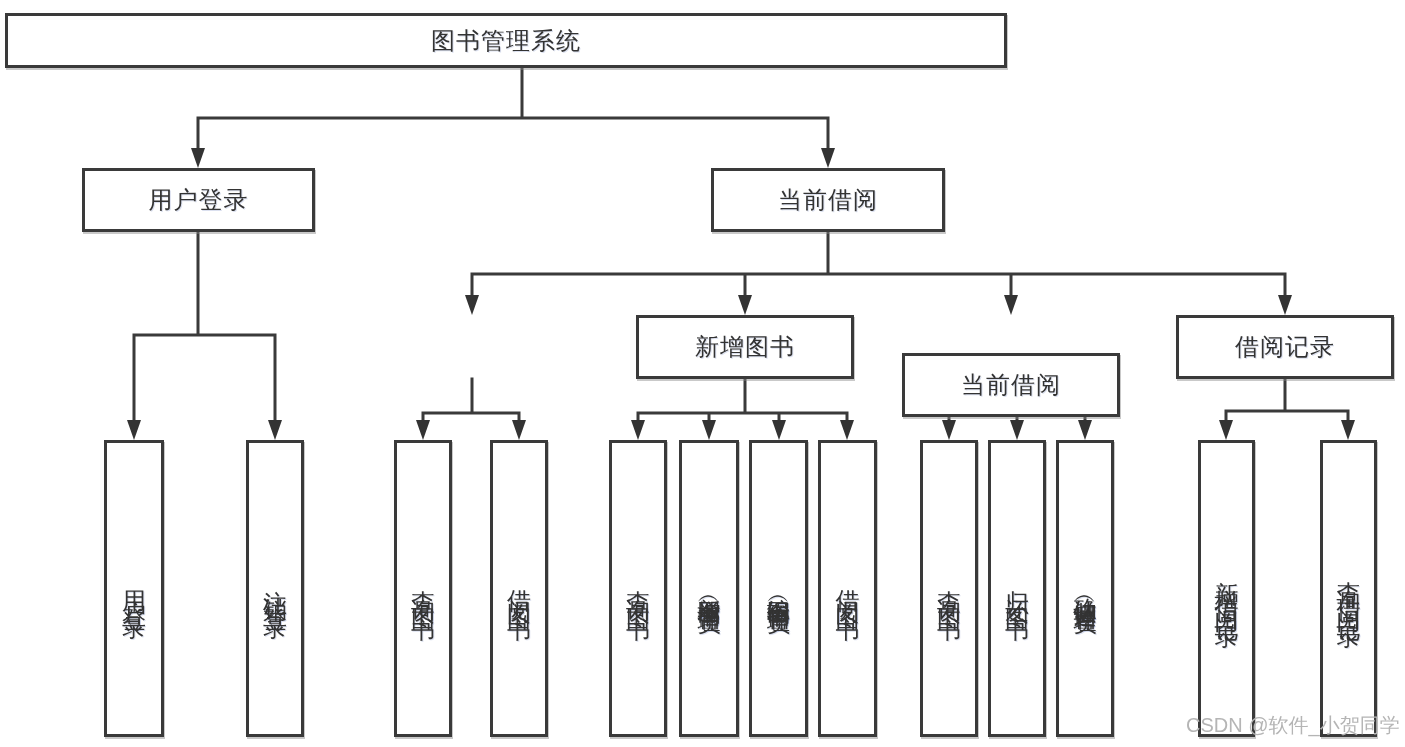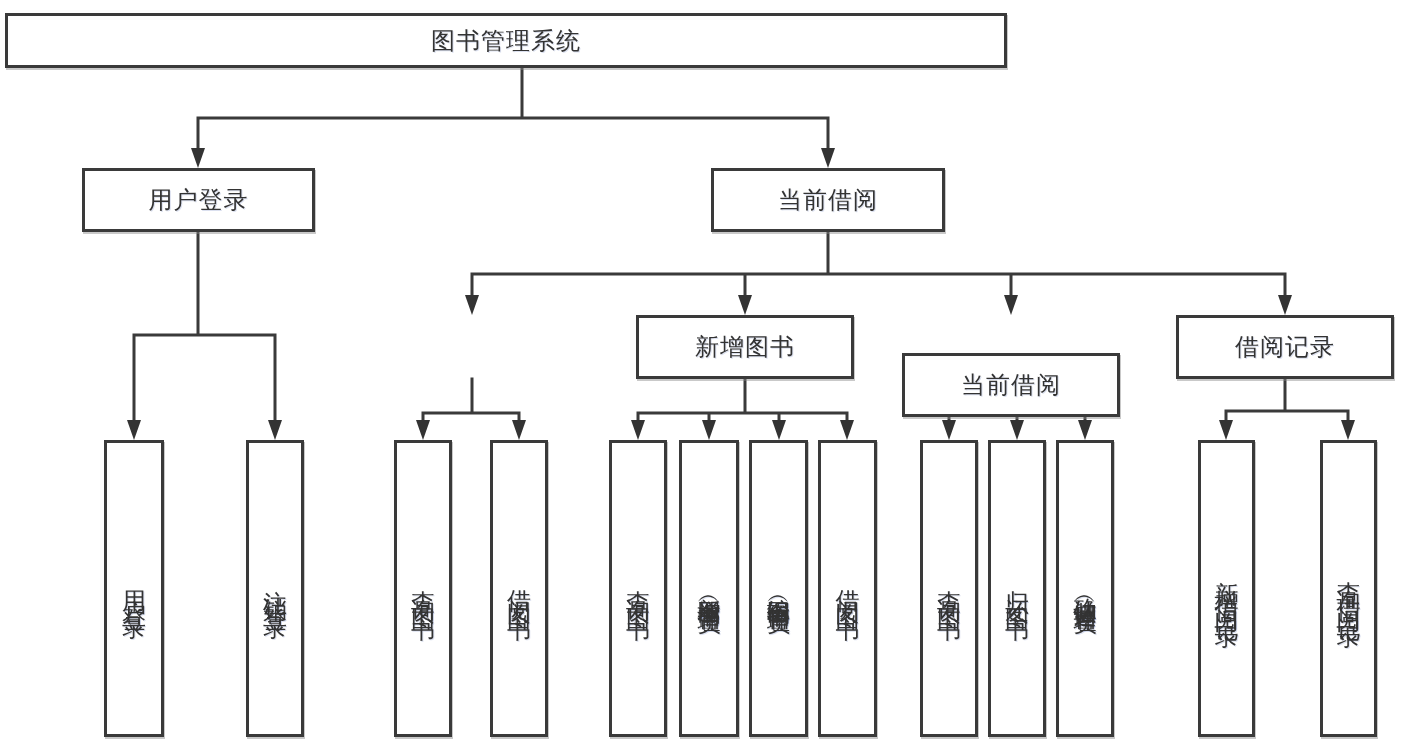--- a/index.html
+++ b/index.html
@@ -186,14 +186,15 @@
     <span>确认归还（管理员）</span>
   </div>
 
   <div class="node leaf" style="left:1198px; top:440px; width:57px; height:297px;">
     <span>新增借阅记录</span>
   </div>
   <div class="node leaf" style="left:1320px; top:440px; width:57px; height:297px;">
     <span>查询借阅记录</span>
   </div>
 
+  <div class="watermark">CSDN @软件_小贺同学</div>
 
 </div>
 
 </body></html>

